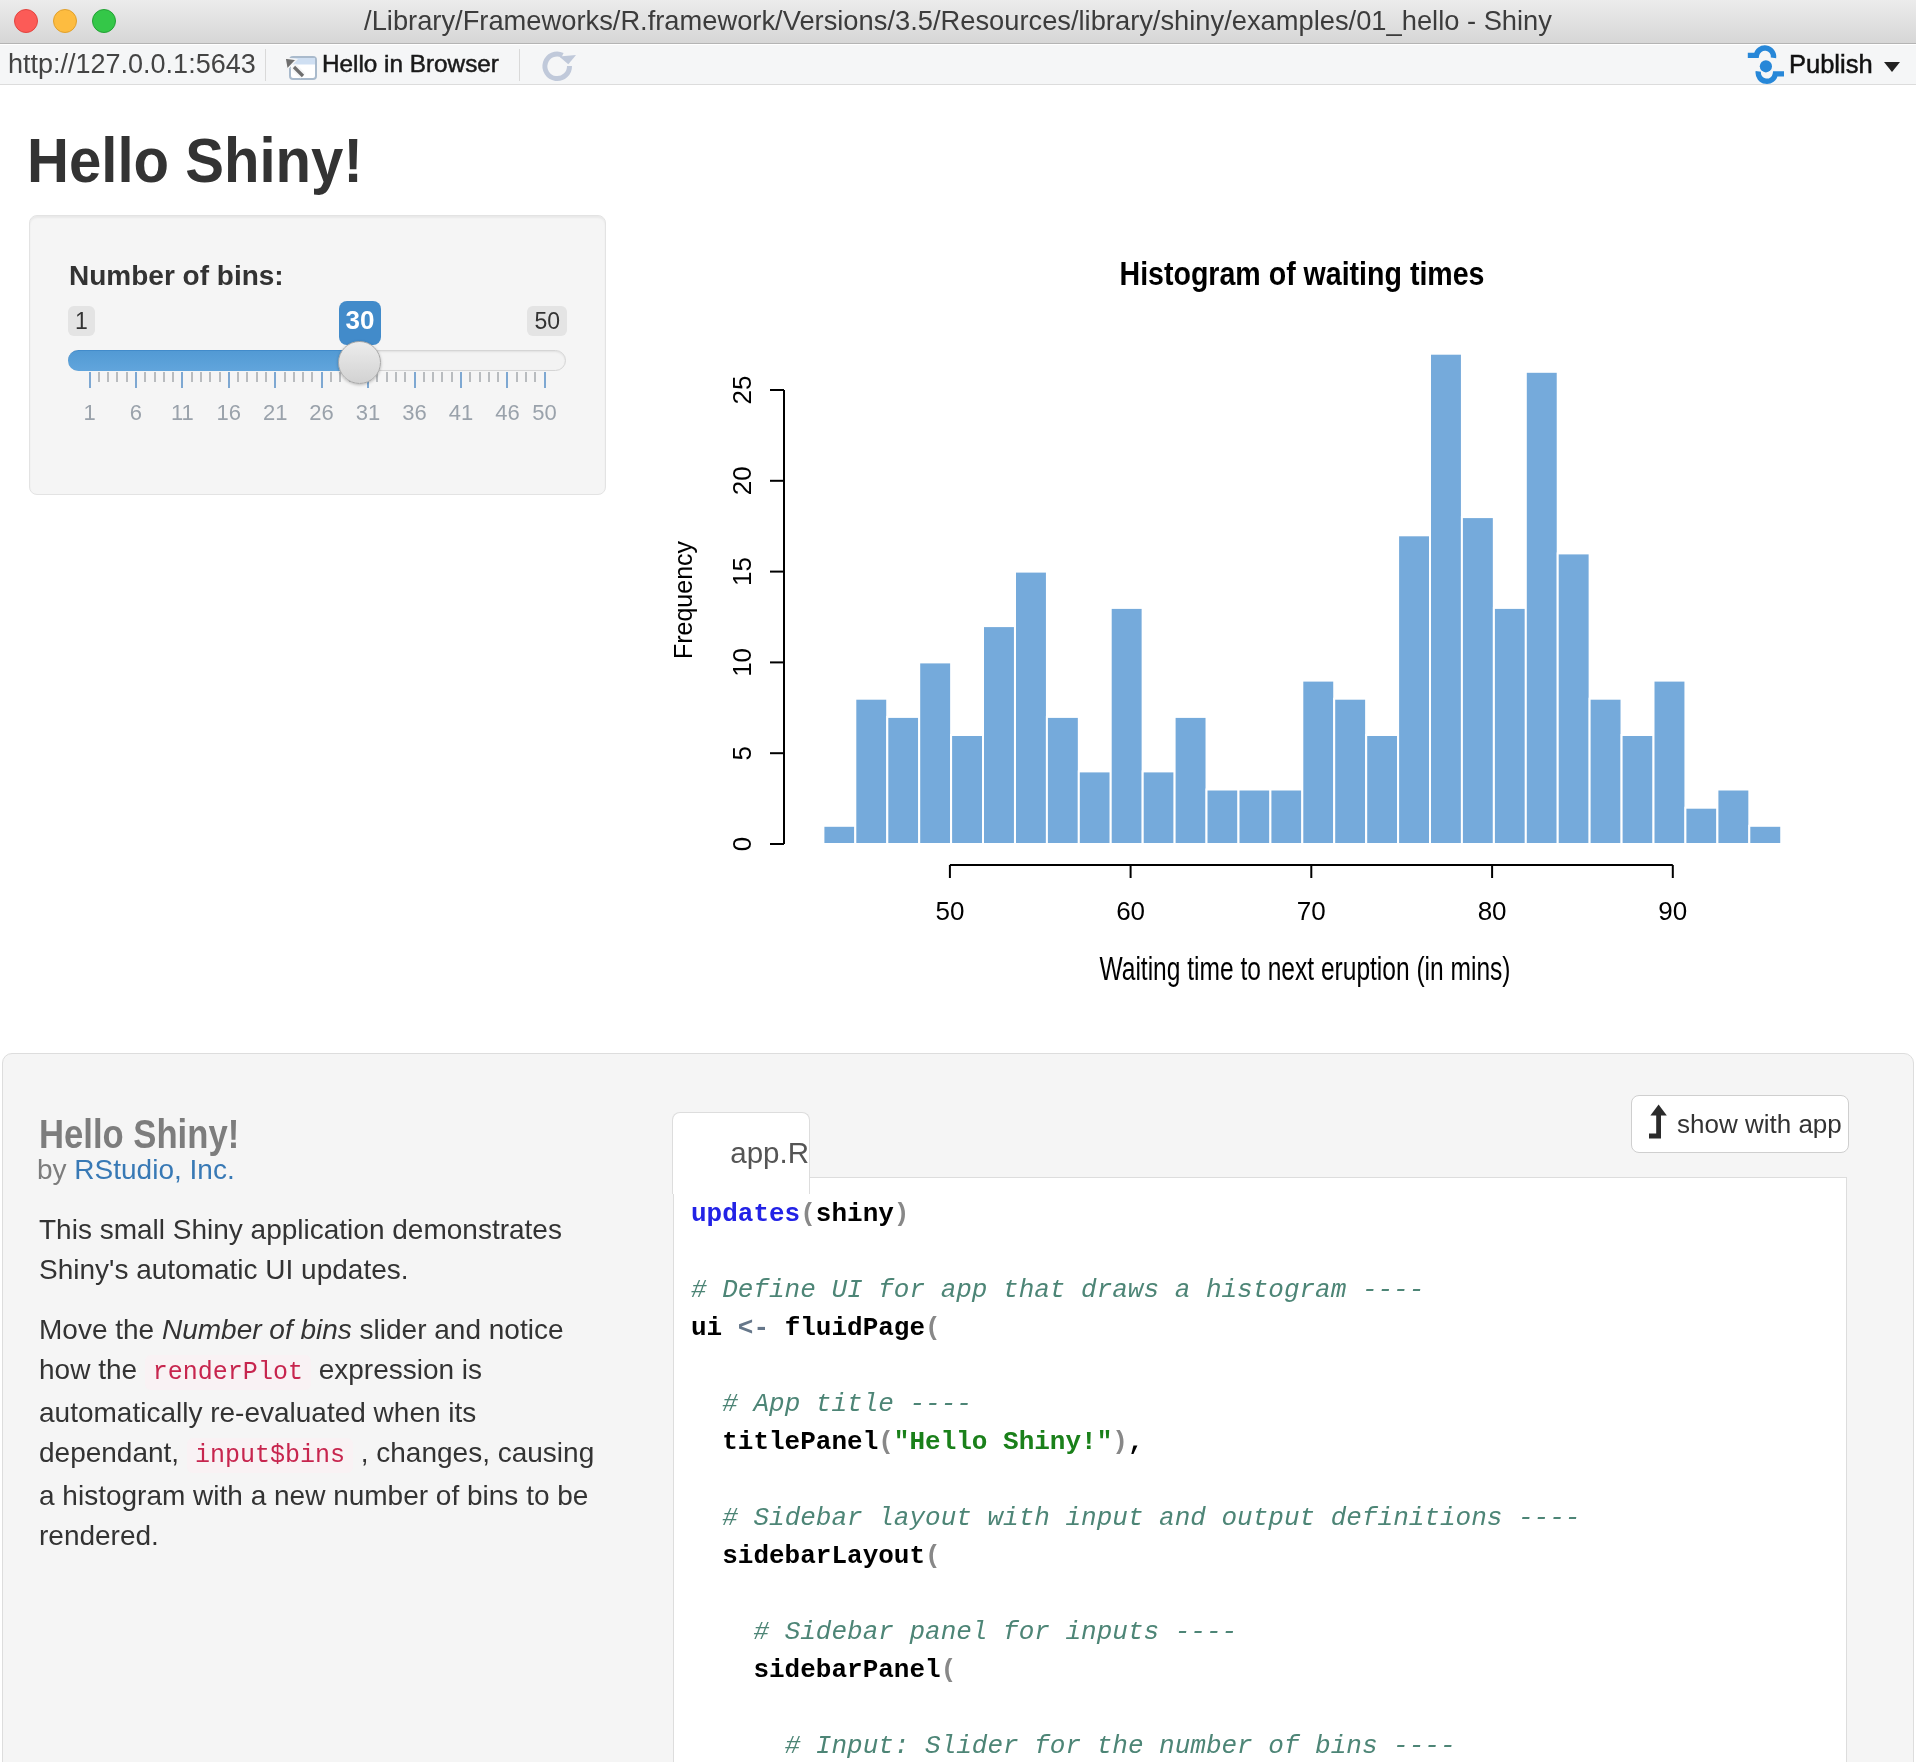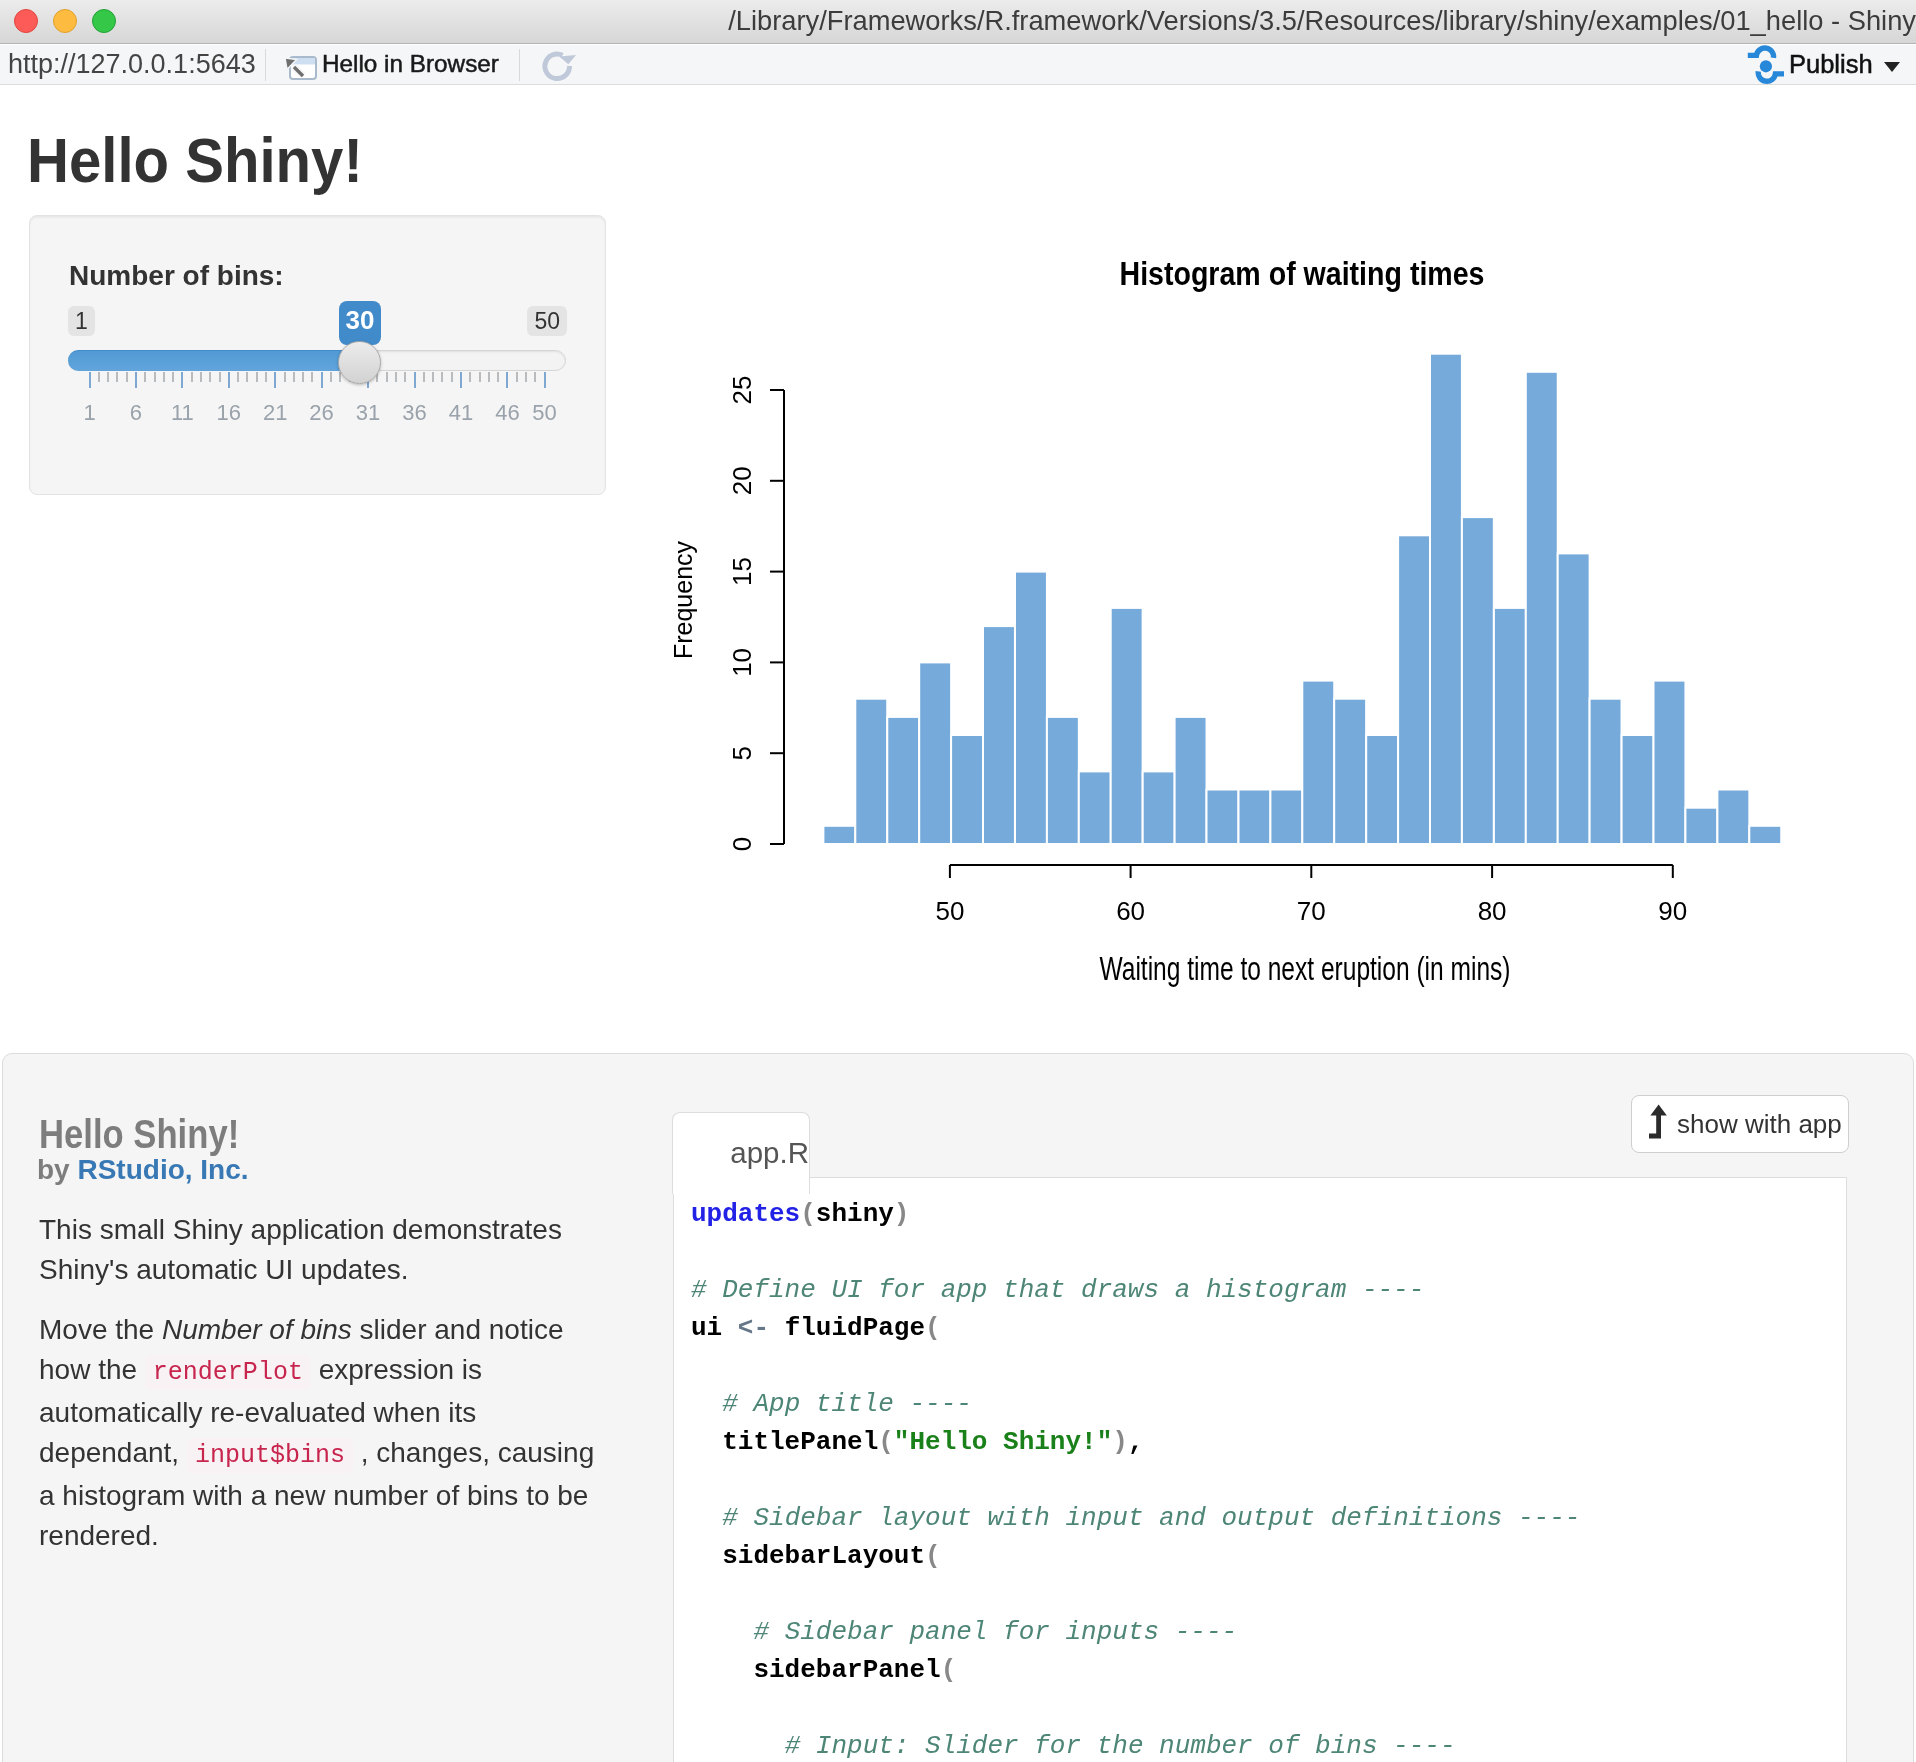--- a/index.html
+++ b/index.html
@@ -7,21 +7,21 @@
 .abs { position:absolute; }
 
 
 #titlebar { position:absolute; left:0; top:0; width:1916px; height:44px;
   background:linear-gradient(#ececec,#d6d6d6); border-bottom:1px solid #b4b4b4; }
 .tl { position:absolute; top:9px; width:24px; height:24px; border-radius:50%; }
 #tlr { left:14px; background:#fc5b57; border:1px solid #e2443f; }
 #tly { left:53px; background:#fdbc40; border:1px solid #e0a02c; }
 #tlg { left:92px; background:#34c748; border:1px solid #23a135; }
 #wtitle { position:absolute; left:0; right:0; top:0; height:47px; line-height:42px;
-  text-align:right; font-size:27.3px; color:#3c3c3c; }
+  text-align:center; font-size:27.3px; color:#3c3c3c; }
 #toolbar { position:absolute; left:0; top:45px; width:1916px; height:40px;
   background:#f5f6f7; border-bottom:1px solid #dcdcdc; }
 #url { position:absolute; left:8px; top:0; height:40px; line-height:38px; font-size:27px; color:#444; }
 .tsep { position:absolute; top:4px; width:1px; height:32px; background:#d9d9d9; }
 #oib { position:absolute; left:322px; top:0; height:40px; line-height:38px; font-size:24.3px; color:#1a1a1a; -webkit-text-stroke:0.5px #1a1a1a; }
 #pubtxt { position:absolute; left:1789px; top:0; height:40px; line-height:38px; font-size:25.5px; color:#111; -webkit-text-stroke:0.5px #111; }
 #caret { position:absolute; left:1884px; top:17px; width:0; height:0;
   border-left:8px solid transparent; border-right:8px solid transparent; border-top:10px solid #222; }
 
 
@@ -46,21 +46,21 @@
   box-shadow:0 1px 3px rgba(0,0,0,0.25); }
 .tkM { position:absolute; top:156px; width:2px; height:16px; background:#7ea8d2; }
 .tkm { position:absolute; top:156px; width:2px; height:10px; background:#b9bcbf; }
 .tkL { position:absolute; top:184px; width:60px; text-align:center; font-size:22px; color:#9aa2ab; }
 
 
 #showcase { position:absolute; left:2px; top:1053px; width:1912px; height:720px;
   background:#f5f5f5; border:1px solid #ddd; border-radius:10px 10px 0 0; }
 
 #sctitle { position:absolute; left:36px; top:59px; font-size:41px; font-weight:bold; color:#7d7d7d; line-height:42px; transform:scaleX(0.845); transform-origin:left top; }
-#byline { position:absolute; left:34px; top:101px; font-size:28px; color:#7d7d7d; line-height:30px;font-weight:bold; }
+#byline { position:absolute; left:34px; top:101px; font-size:28px; color:#7d7d7d; line-height:30px; }
 #byline .lnk { color:#3879b5; }
 .scp { position:absolute; left:36px; font-size:28px; color:#333; line-height:40px; }
 .scp code, #codewrap code { font-family:"Liberation Mono", monospace; }
 .scp .ic { font-size:25px; color:#c7254e; background:#f9f2f4; padding:3px 8px; border-radius:6px; }
 #tab { position:absolute; left:669px; top:58px; width:138px; height:82px; background:#fff;
   border:1px solid #ddd; border-bottom:none; border-radius:8px 8px 0 0; z-index:3;
   font-size:29.5px; color:#555; line-height:80px; text-align:right; }
 #showbtn { position:absolute; left:1628px; top:41px; width:218px; height:58px; background:#fff;
   border:1px solid #cfcfcf; border-radius:8px; font-size:26px; color:#333; line-height:56px; white-space:nowrap; }
 #showbtn span { margin-left:45px; }

